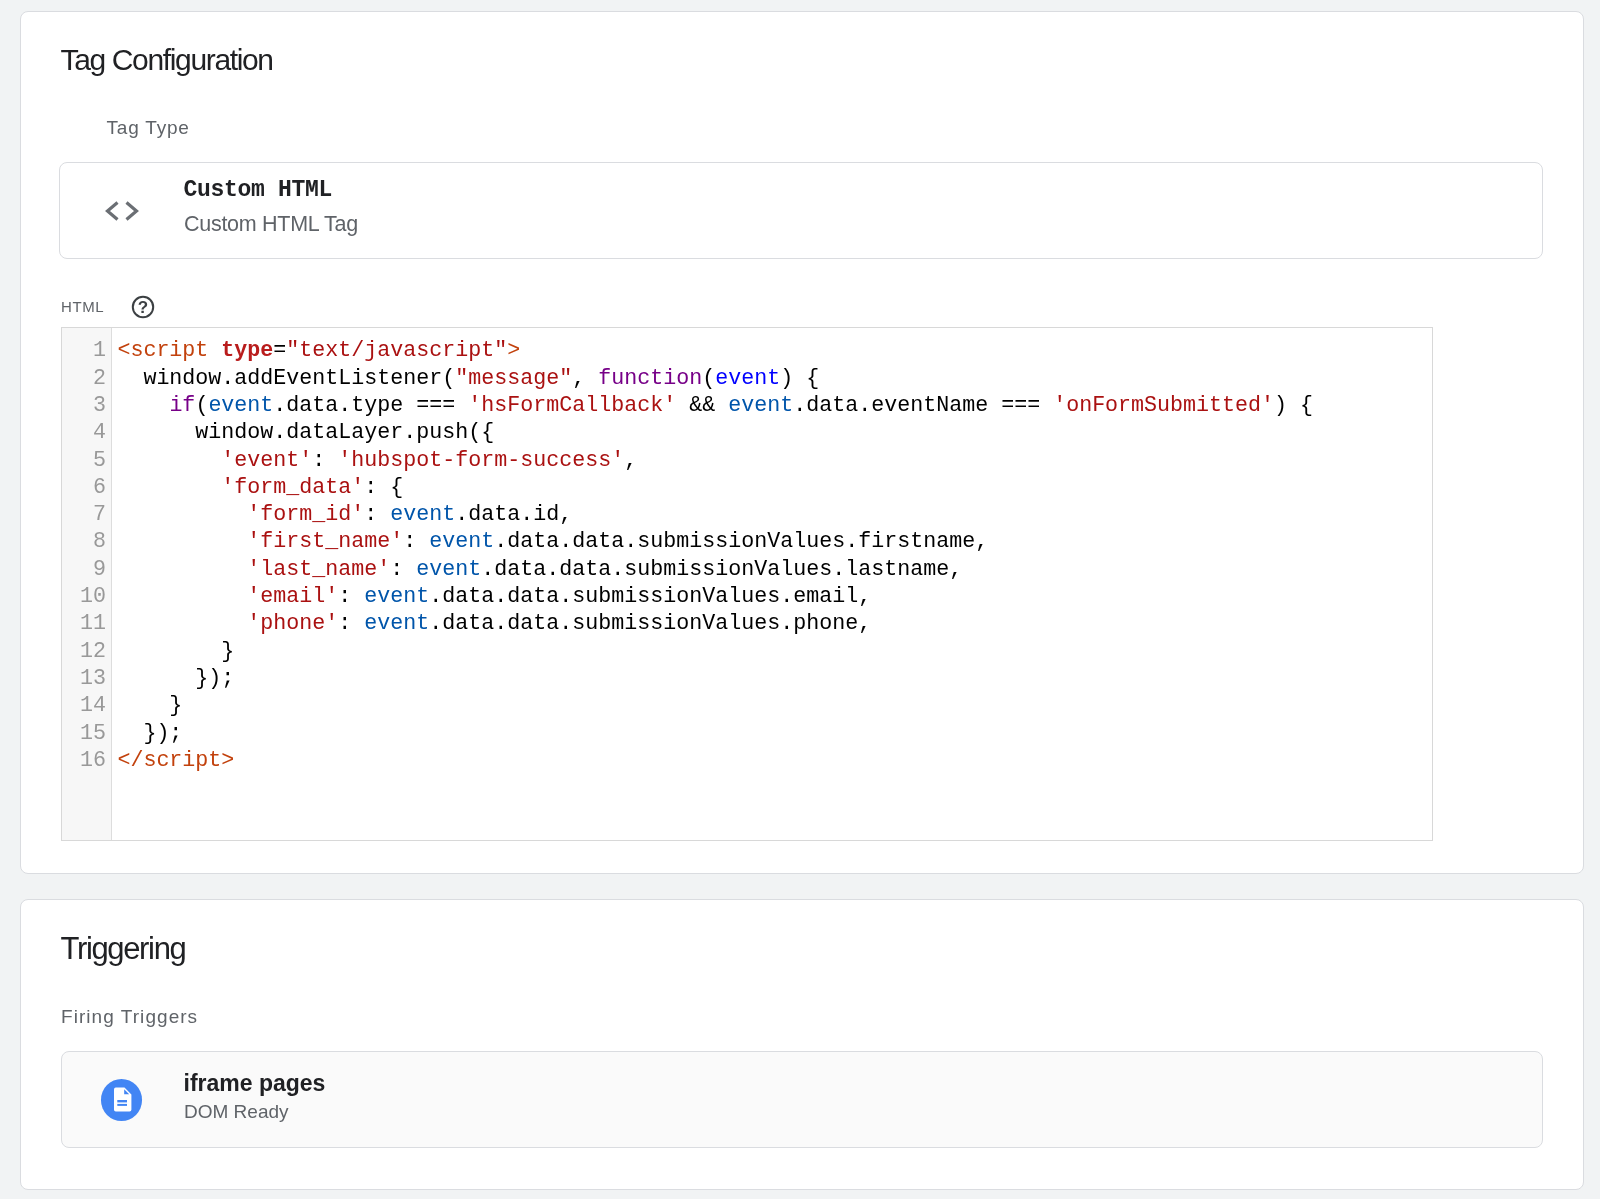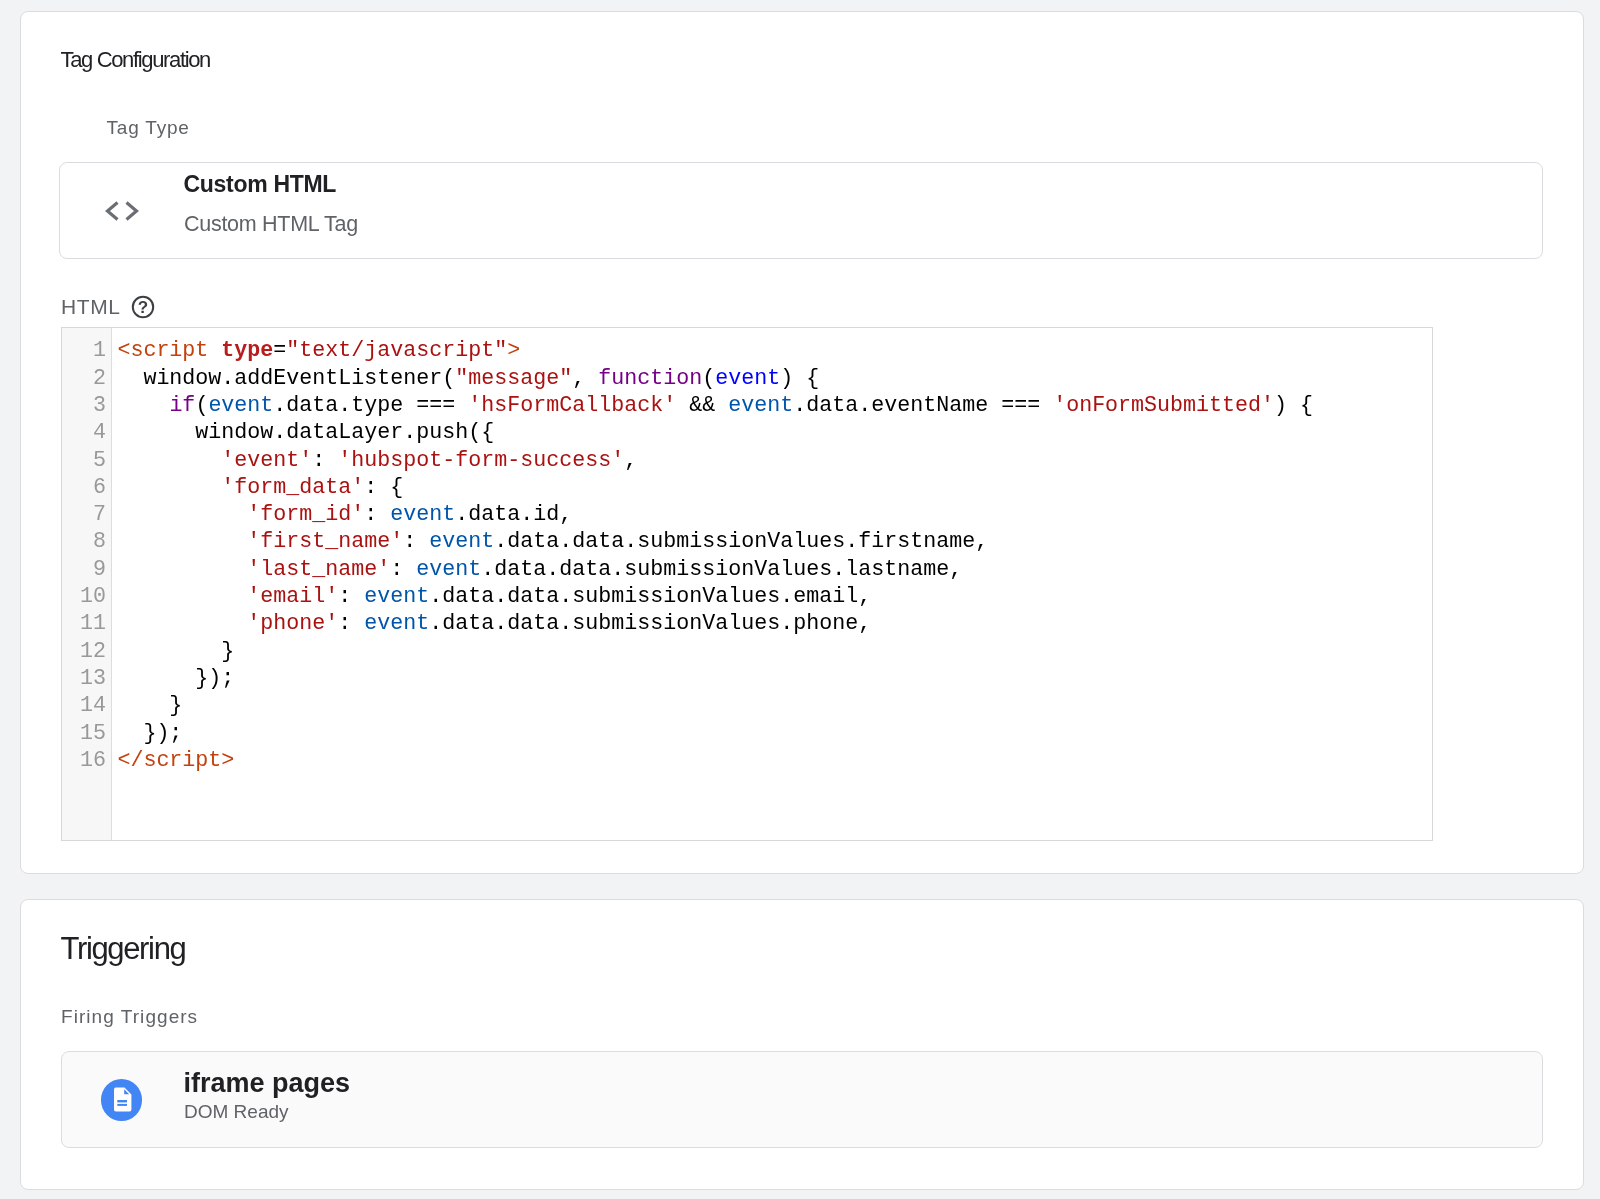--- a/index.html
+++ b/index.html
@@ -13,32 +13,32 @@
 .at { color:#b91c1c;font-weight:bold; }
 .s { color:#aa1111; }
 .k { color:#770088; }
 .v { color:#0055aa; }
 .d { color:#0000ff; }
 </style>
 </head>
 <body>
 
 <div class="card" style="left:20px; top:10.5px; width:1564px; height:863.5px;"></div>
-<div class="abs dark" style="left:60.5px; top:44.1px; font-size:22px; line-height:31px; letter-spacing:-1.35px;">Tag Configuration</div>
+<div class="abs dark" style="left:60.5px; top:44.1px; font-size:30px; line-height:31px; letter-spacing:-1.35px;">Tag Configuration</div>
 <div class="abs gray" style="left:60.5px; top:118.4px; font-size:19px; line-height:19px; letter-spacing:0.8px;margin-left:46px;">Tag Type</div>
 
 <div class="card" style="left:59px; top:162px; width:1484px; height:96.5px;"></div>
 <svg class="abs" style="left:103.5px; top:199.5px;" width="36" height="22" viewBox="0 0 36 22">
   <polyline points="13.5,2.5 3.5,11 13.5,19.5" fill="none" stroke="#6b6f74" stroke-width="3.2"></polyline>
   <polyline points="22.5,2.5 32.5,11 22.5,19.5" fill="none" stroke="#6b6f74" stroke-width="3.2"></polyline>
 </svg>
-<div class="abs dark" style="left:183.5px; top:173px; font-size:23px; line-height:23px; font-weight:bold; letter-spacing:-0.3px;">Custom HTML</div>
+<div class="abs dark" style="left:183.5px; top:179px; font-size:23px; line-height:23px; font-weight:bold; letter-spacing:-0.3px;font-family:Liberation Mono, monospace;">Custom HTML</div>
 <div class="abs gray" style="left:184px; top:214.3px; font-size:21.5px; line-height:21.5px; letter-spacing:-0.28px;">Custom HTML Tag</div>
 
-<div class="abs gray" style="left:61px; top:296.9px; font-size:21px; line-height:19px; letter-spacing:0.6px;">HTML</div>
+<div class="abs gray" style="left:61px; top:296.9px; font-size:15px; line-height:19px; letter-spacing:0.6px;">HTML</div>
 <svg class="abs" style="left:131px; top:294.5px;" width="24" height="24" viewBox="0 0 24 24">
   <circle cx="12" cy="12" r="10.2" fill="none" stroke="#3c4043" stroke-width="2"></circle>
   <text x="12" y="18.2" text-anchor="middle" font-family="Liberation Sans" font-size="17" font-weight="bold" fill="#3c4043">?</text>
 </svg>
 
 <div class="abs" style="left:61px; top:327px; width:1372px; height:514px; border:1px solid #d8d8d8; background:#fff;"></div>
 <div class="abs" style="left:62px; top:328px; width:49.5px; height:512px; background:#f7f7f7; border-right:1.5px solid #dddddd;"></div>
 <pre class="abs" style="left:62px; top:337.35px; width:44px; text-align:right; color:#999999;">1
 2
 3
@@ -77,14 +77,14 @@
 <div class="abs gray" style="left:61px; top:1007.1px; font-size:19px; line-height:19px; letter-spacing:1.05px;text-align:center;">Firing Triggers</div>
 
 <div class="card" style="left:61px; top:1050.5px; width:1482px; height:97.5px; background:#fafafa;"></div>
 <div class="abs" style="left:100.6px; top:1078.8px; width:41.8px; height:41.8px; background:#4285f4; border-radius:50%;"></div>
 <svg class="abs" style="left:100.6px; top:1078.8px;" width="42" height="42" viewBox="0 0 42 42">
     <path d="M14.8,8.6 h8.7 l6.9,6.9 v15.2 a1.8,1.8 0 0 1 -1.8,1.8 h-13.8 a1.8,1.8 0 0 1 -1.8,-1.8 v-20.3 a1.8,1.8 0 0 1 1.8,-1.8 z" fill="#ffffff"></path>
     <path d="M23.2,10.3 l5,5 h-5 z" fill="#4285f4"></path>
     <rect x="16.3" y="21" width="9.7" height="2.4" fill="#4285f4"></rect>
     <rect x="16.3" y="24.9" width="9.7" height="2" fill="#4285f4"></rect>
   </svg>
-<div class="abs dark" style="left:183.5px; top:1072px; font-size:27px; line-height:23px; font-weight:bold;">iframe pages</div>
+<div class="abs dark" style="left:183.5px; top:1072px; font-size:23px; line-height:23px; font-weight:bold;">iframe pages</div>
 <div class="abs gray" style="left:184px; top:1101.9px; font-size:19px; line-height:19px;">DOM Ready</div>
 
 </body></html>

